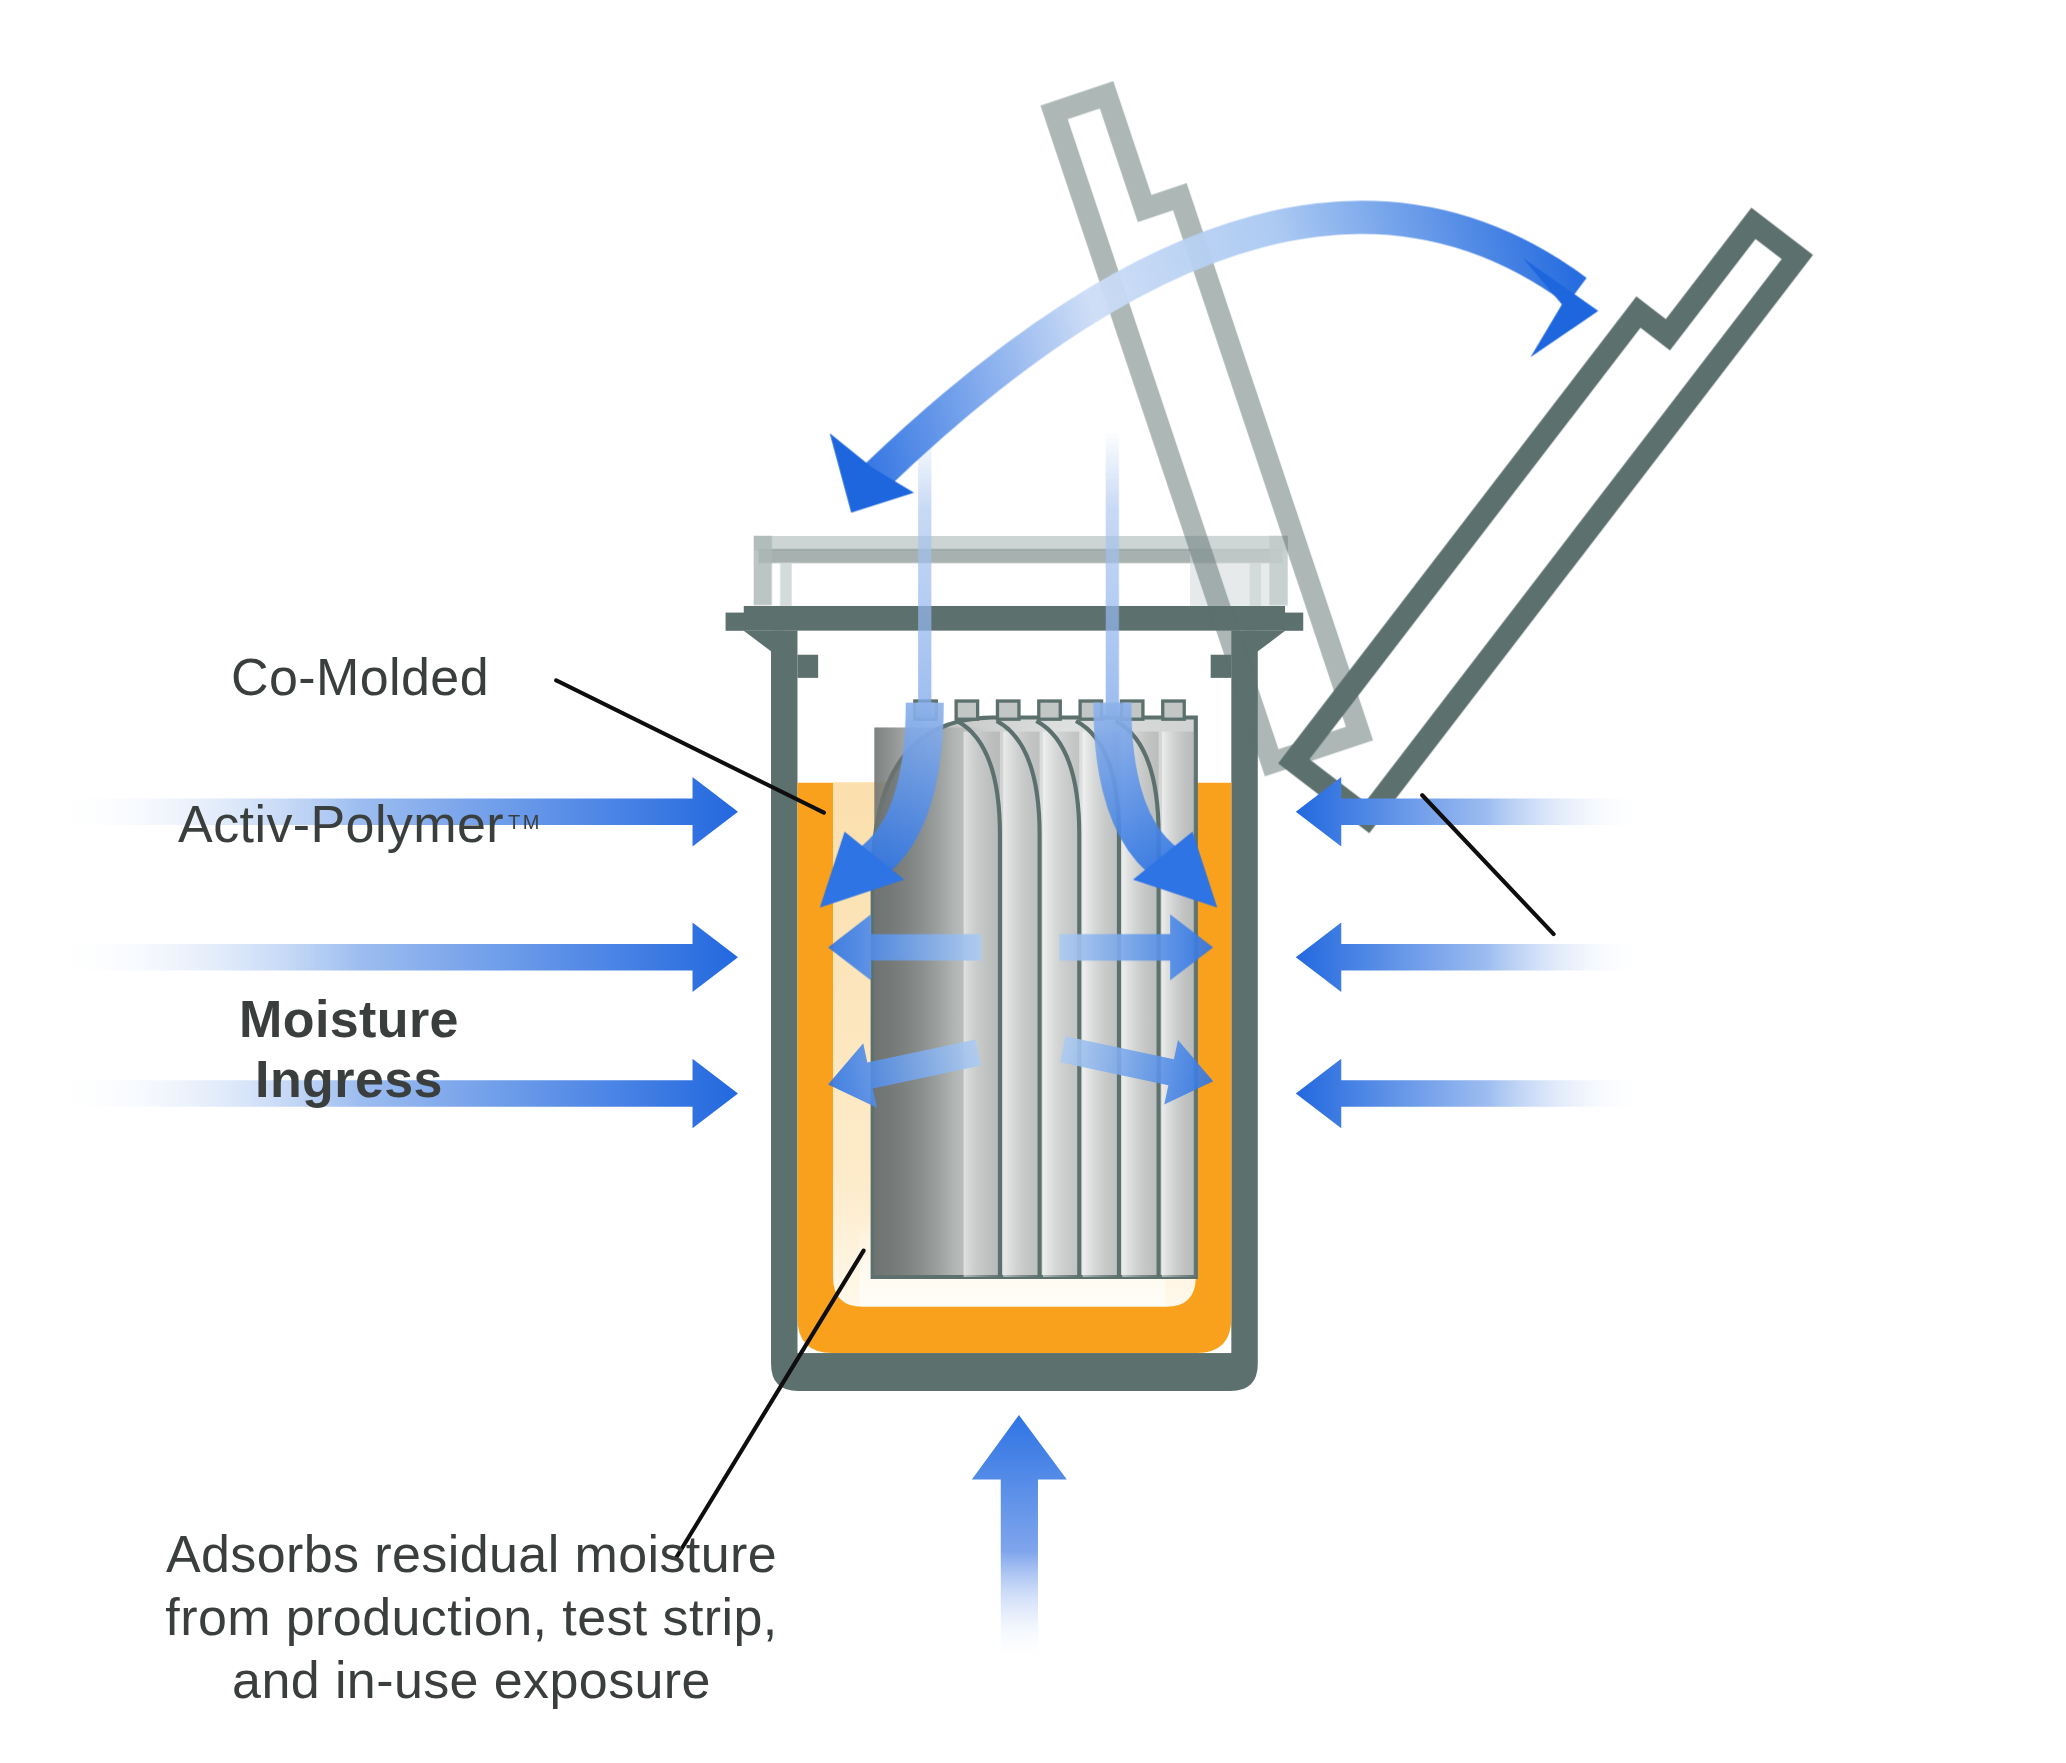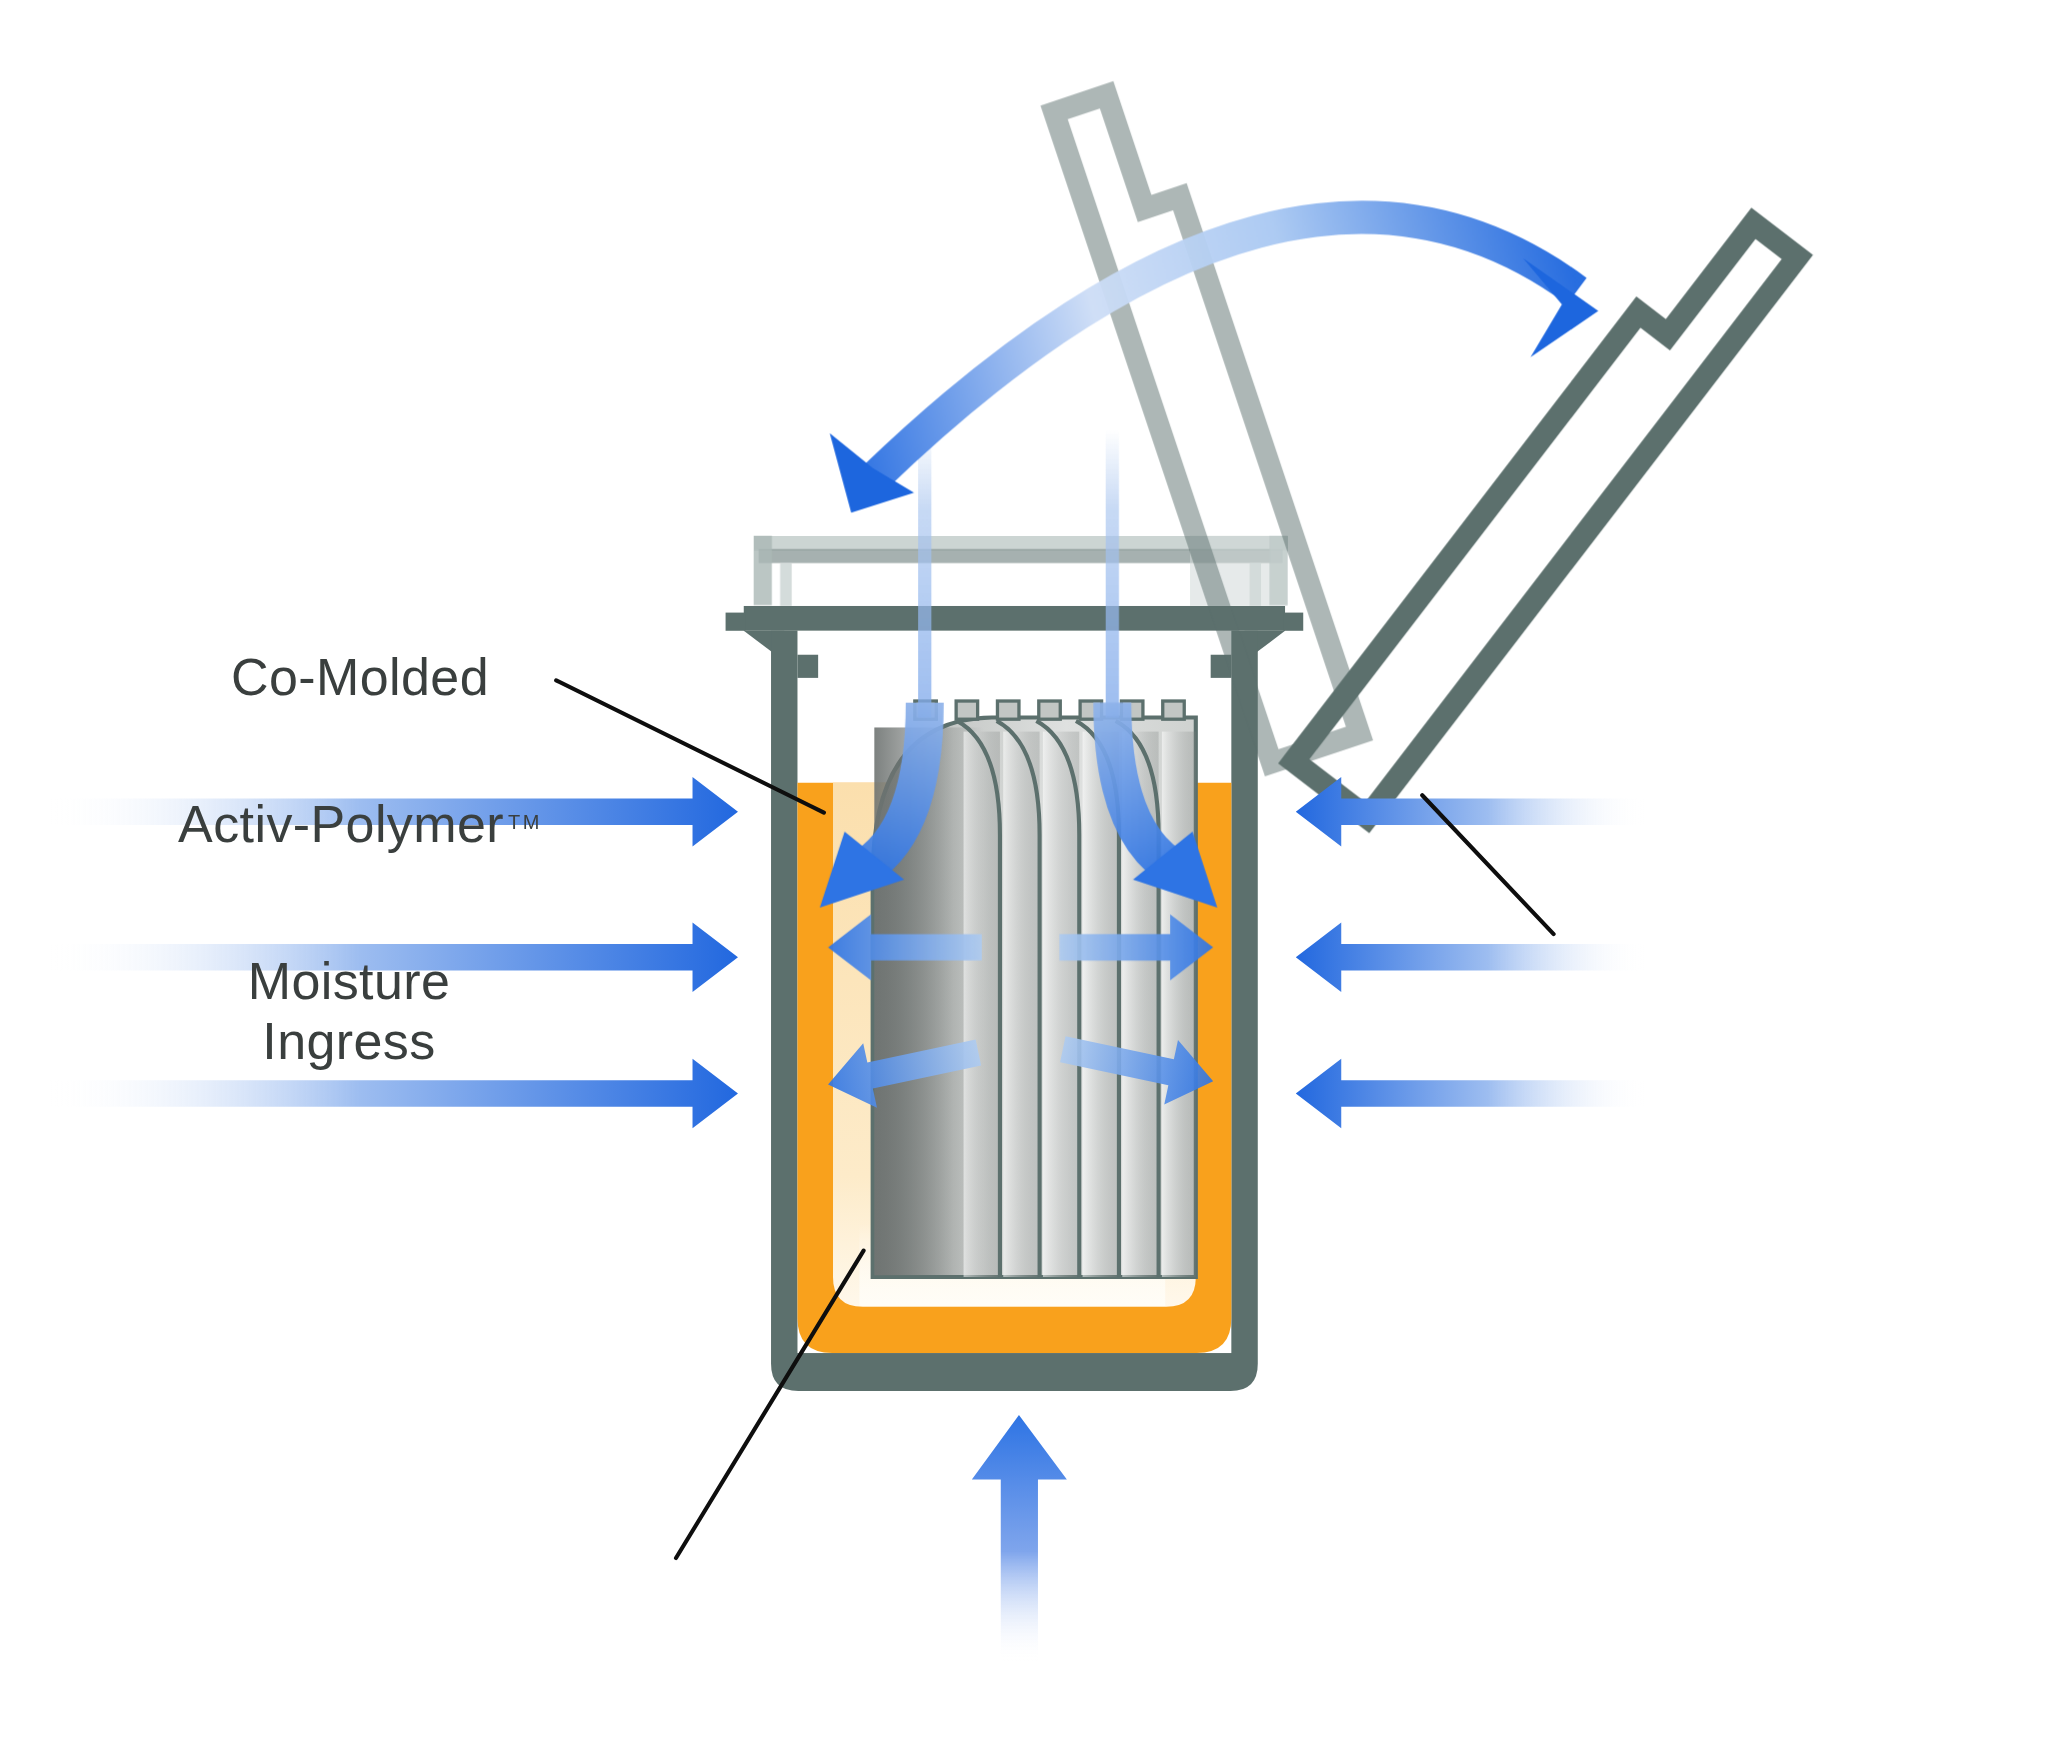--- a/index.html
+++ b/index.html
@@ -9,21 +9,21 @@
   }
   .stage svg{position:absolute;left:0;top:0;}
   .label{
     position:absolute;color:#3a3f3e;font-size:52px;line-height:66px;
     text-align:center;letter-spacing:0.4px;white-space:pre-line;
   }
   .label sup{
     font-size:20px;letter-spacing:2.5px;position:relative;top:5px;margin-left:4px;
   }
   #label-co{left:149px;top:572px;width:422px;line-height:70px;}
-  #label-moisture{left:159px;top:951px;width:380px;line-height:60px;}
+  #label-moisture{left:159px;top:989px;width:380px;line-height:60px;font-weight:bold;}
   #label-user{left:1480px;top:787px;width:504px;line-height:69px;}
   #label-adsorbs{left:79px;top:1523px;width:785px;line-height:63px;}
 </style>
 </head>
 <body>
 
 <div class="stage">
 
 <svg width="2066" height="1764" viewBox="0 0 2500 2134">
   <defs>
@@ -214,15 +214,18 @@
 
 <div class="label" id="label-co">
   <div>Co-Molded</div>
   <div><span>Activ-Polymer</span><sup>TM</sup></div>
 </div>
 
 <div class="label" id="label-moisture">Moisture
 Ingress</div>
 
 
+<div class="label" id="label-adsorbs">Adsorbs residual moisture
+from production, test strip,
+and in-use exposure</div>
 
 </div>
 
 
 </body></html>

